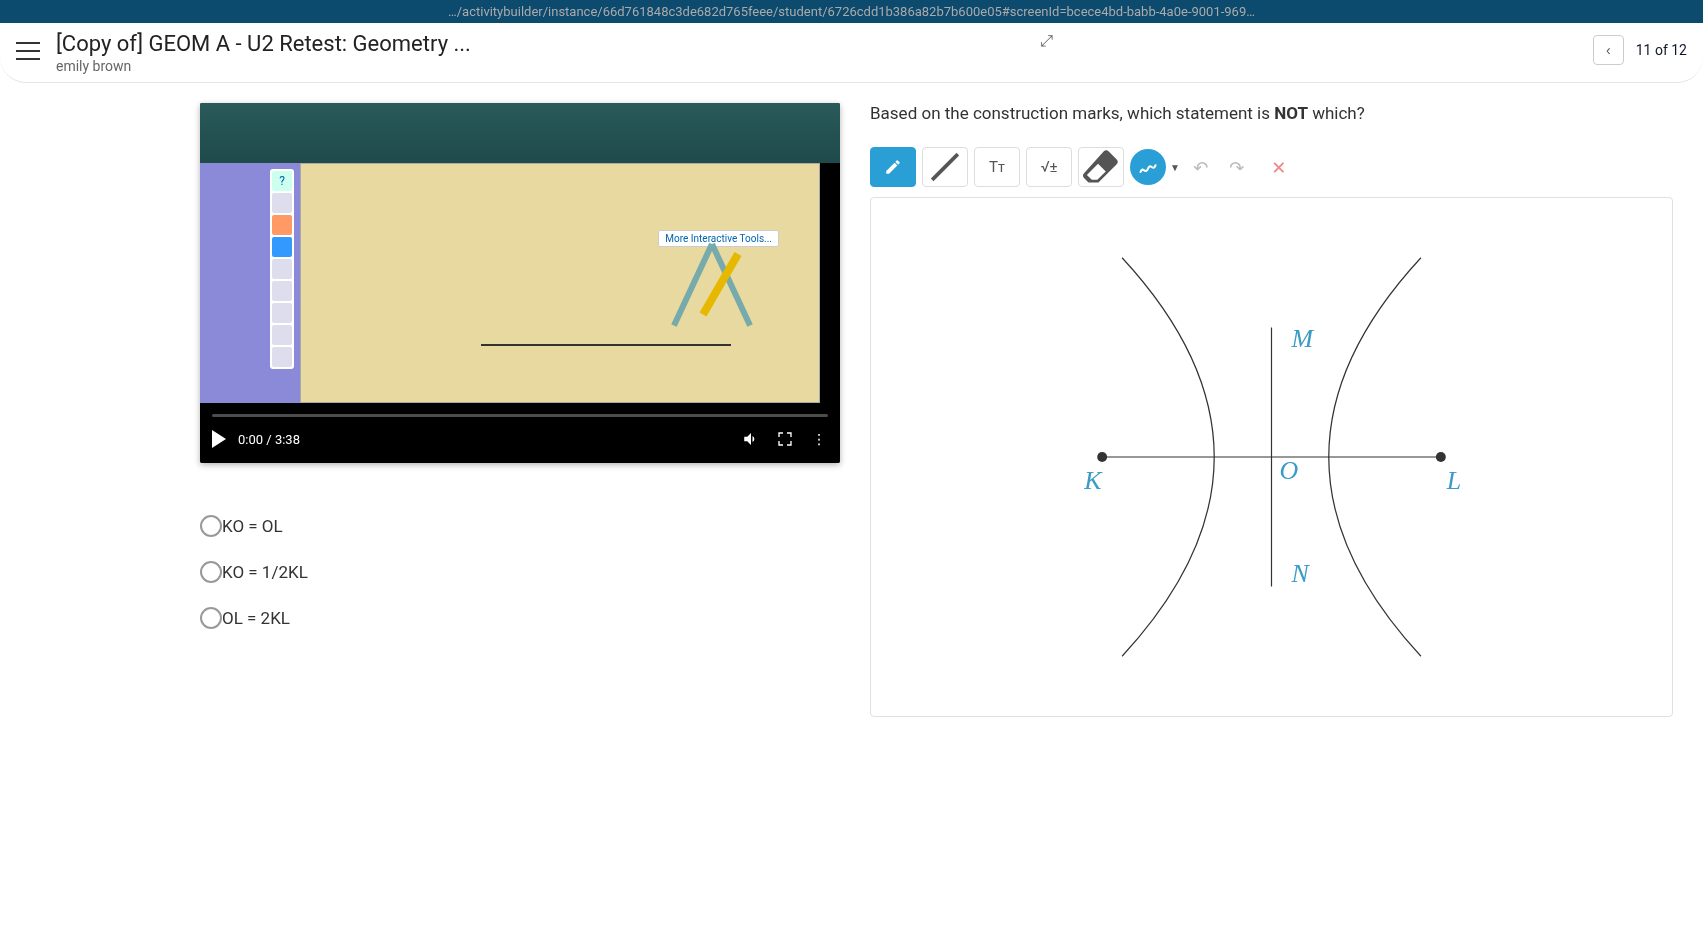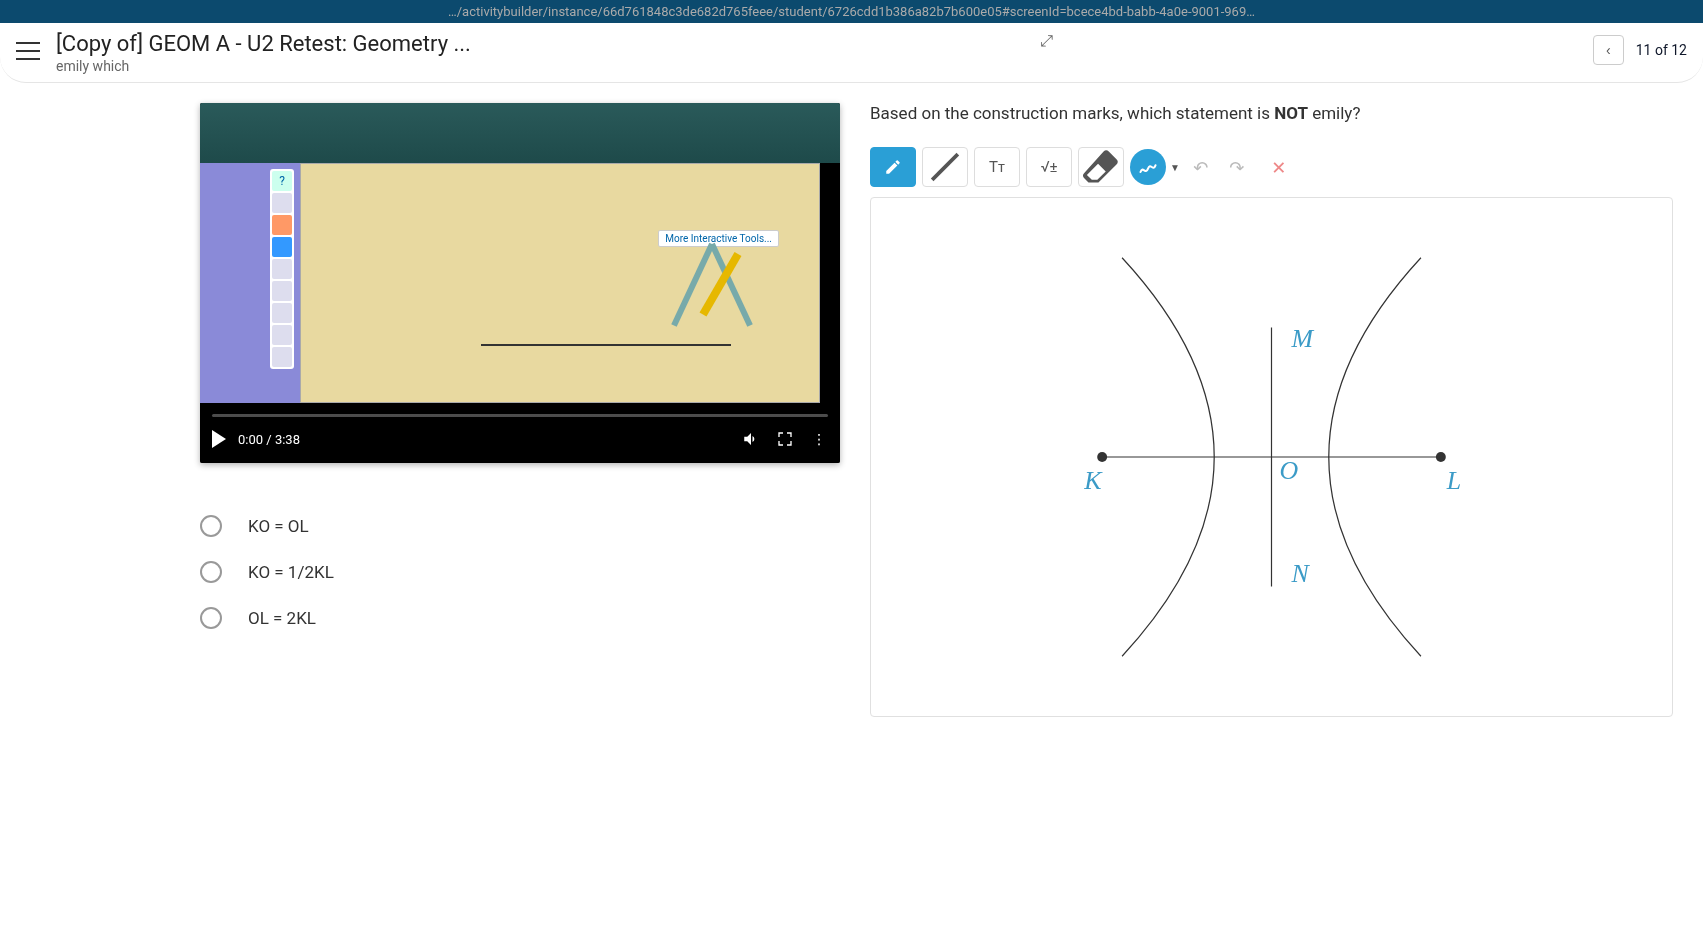--- a/index.html
+++ b/index.html
@@ -219,21 +219,21 @@
       height: 3px; background: rgba(255,255,255,0.3);
       border-radius: 2px;
     }
     
     .options {
       margin-top: 40px;
     }
     .option {
       display: flex;
       align-items: center;
-      gap: 26px;
+      gap: 0;
       padding: 12px 0;
       cursor: pointer;
     }
     .radio {
       width: 22px; height: 22px;
       border: 2px solid #999;
       border-radius: 50%;
     }
     .option-label {
       font-size: 17px;
@@ -303,21 +303,21 @@
 <div class="url-bar">…/activitybuilder/instance/66d761848c3de682d765feee/student/6726cdd1b386a82b7b600e05#screenId=bcece4bd-babb-4a0e-9001-969…</div>
 
 <div class="header">
   <div class="hamburger">
     <span></span>
       <span></span>
       <span></span>
   </div>
   <div class="title-area">
     <div class="page-title">[Copy of] GEOM A - U2 Retest: Geometry ...</div>
-    <div class="student-name">emily which</div>
+    <div class="student-name">emily brown</div>
   </div>
   <div class="expand-icon">⤢</div>
   <div class="header-right">
     <button class="nav-btn">‹</button>
     <span class="page-count">11 of 12</span>
   </div>
 </div>
 
 <div class="content">
   <div class="left-col">
@@ -379,21 +379,21 @@
       </div>
       <div class="option">
         <div class="radio"></div>
         <span class="option-label">OL = 2KL</span>
       </div>
     </div>
   </div>
 
   <div class="right-col">
     <div class="question-text">
-      <span>Based on the construction marks, which statement is </span><b>NOT</b><span> emily?</span>
+      <span>Based on the construction marks, which statement is </span><b>NOT</b><span> which?</span>
     </div>
 
     <div class="sketch-toolbar">
       <div class="tool-btn active pen">
         <svg viewBox="0 0 24 24" fill="#fff">
             <path d="M3 17.25V21h3.75L17.81 9.94l-3.75-3.75L3 17.25zM20.71 7.04a1 1 0 0 0 0-1.41l-2.34-2.34a1 1 0 0 0-1.41 0l-1.83 1.83 3.75 3.75 1.83-1.83z"></path>
           </svg>
       </div>
       <div class="tool-btn">
         <svg viewBox="0 0 24 24" stroke="#555" stroke-width="2">

